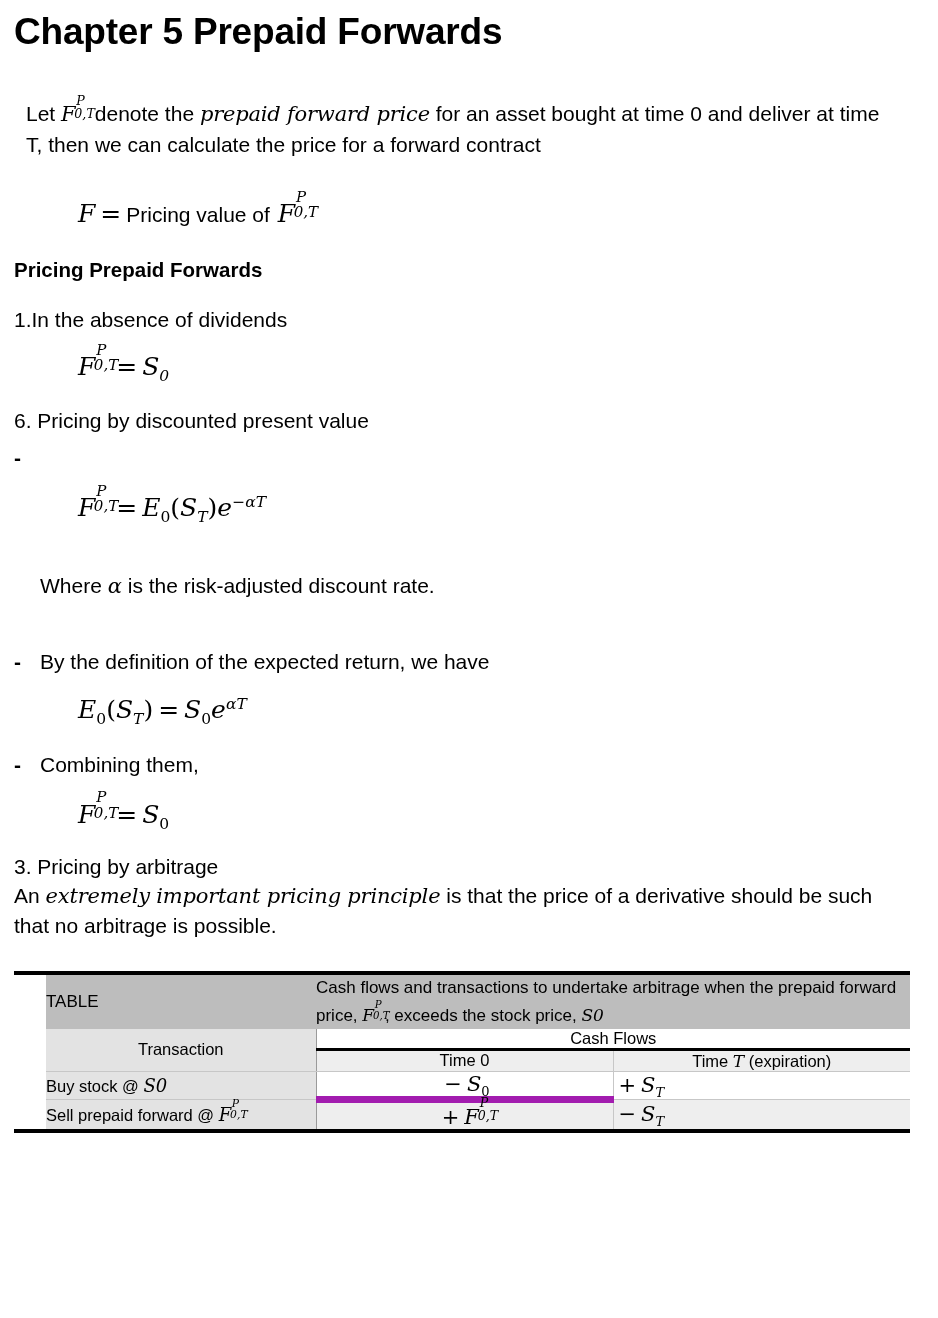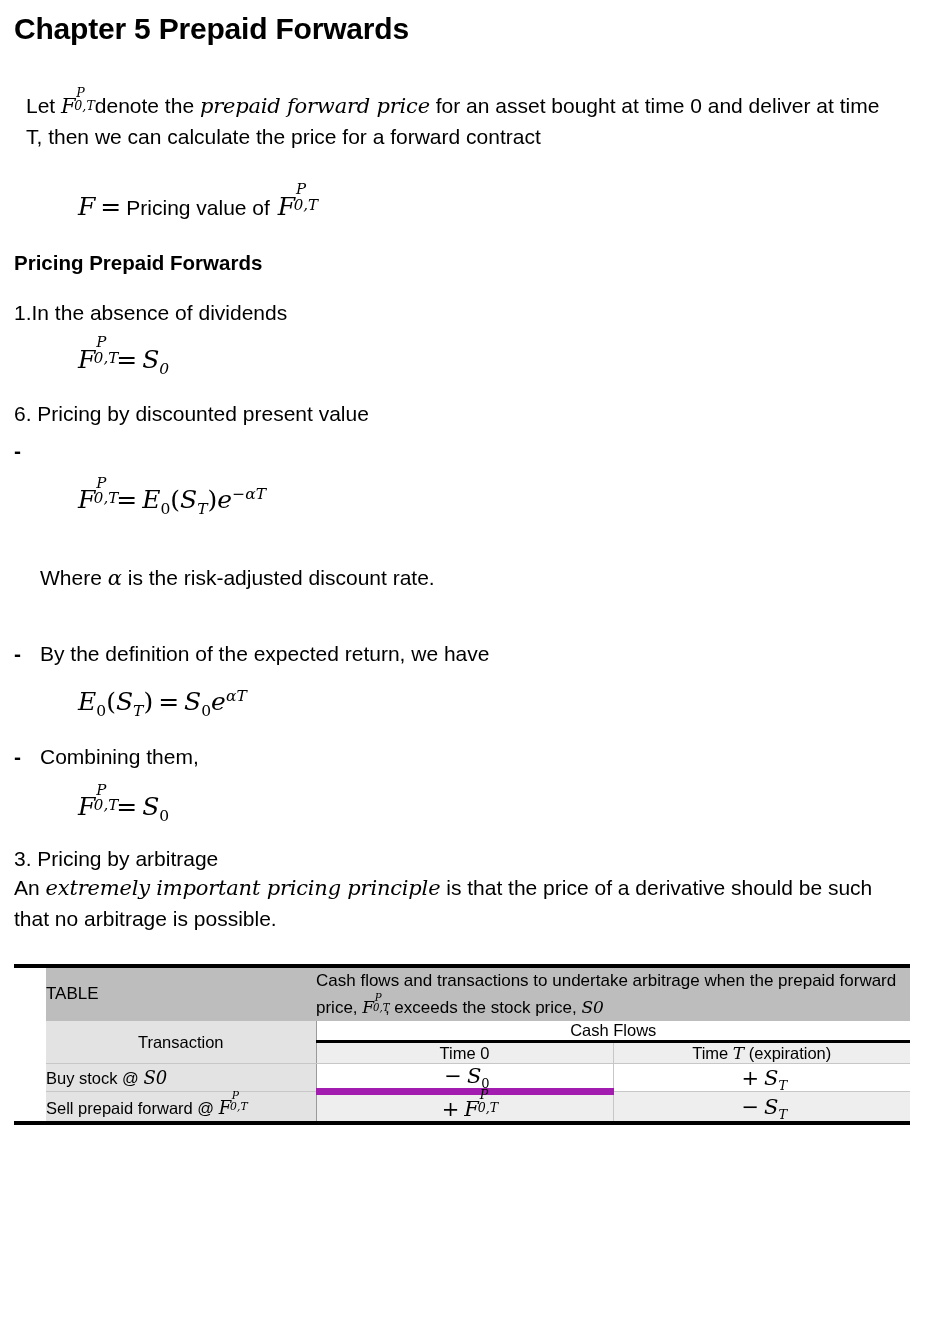--- a/index.html
+++ b/index.html
@@ -19,21 +19,21 @@
     width: 938px;
     min-height: 1318px;
     padding: 0;
     box-sizing: border-box;
   }
 
   
   .chapter-title {
     font-family: "Liberation Sans", sans-serif;
     font-weight: bold;
-    font-size: 30px;
+    font-size: 37px;
     line-height: 1.1;
     margin: 0;
     padding: 12px 0 0 14px;
     letter-spacing: -0.2px;
   }
   .para {
     font-size: 21px;
     line-height: 1.42;
     margin: 12px;
     padding: 0 30px 0 14px;
@@ -229,21 +229,20 @@
   }
   td.rowlabel .inline-math { font-size: 18px; }
   td.cellA {
     border-right: 1px solid #c7c7c7;
     border-bottom: 7px solid #a21caf;
     text-align: center;
     padding: 10px 0 10px 0;
   }
   td.cellB {
     border-bottom: 1px solid #c7c7c7;
-    text-align: center;
     padding: 10px 0 10px 0;
   }
   tr.odd td.cellA, tr.odd td.cellB { background: #ffffff; }
   tr.even td.cellA, tr.even td.cellB { background: #eeeeee; }
   tr.lastrow td.cellA, tr.lastrow td.cellB, tr.lastrow td.rowlabel {
     border-bottom: none;
   }
   td.cellA .math, td.cellB .math { font-size: 21px; }
 </style>
 </head>

